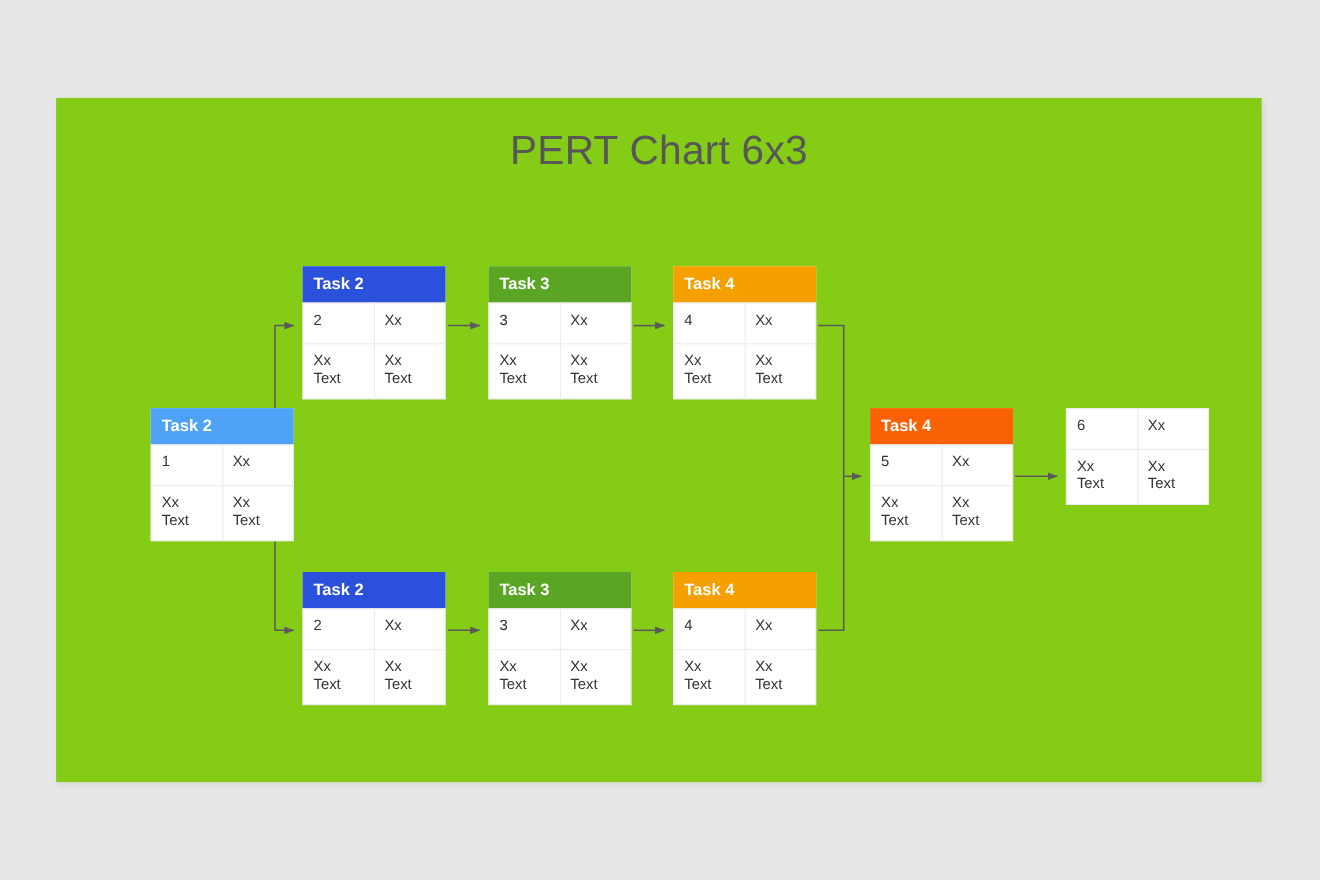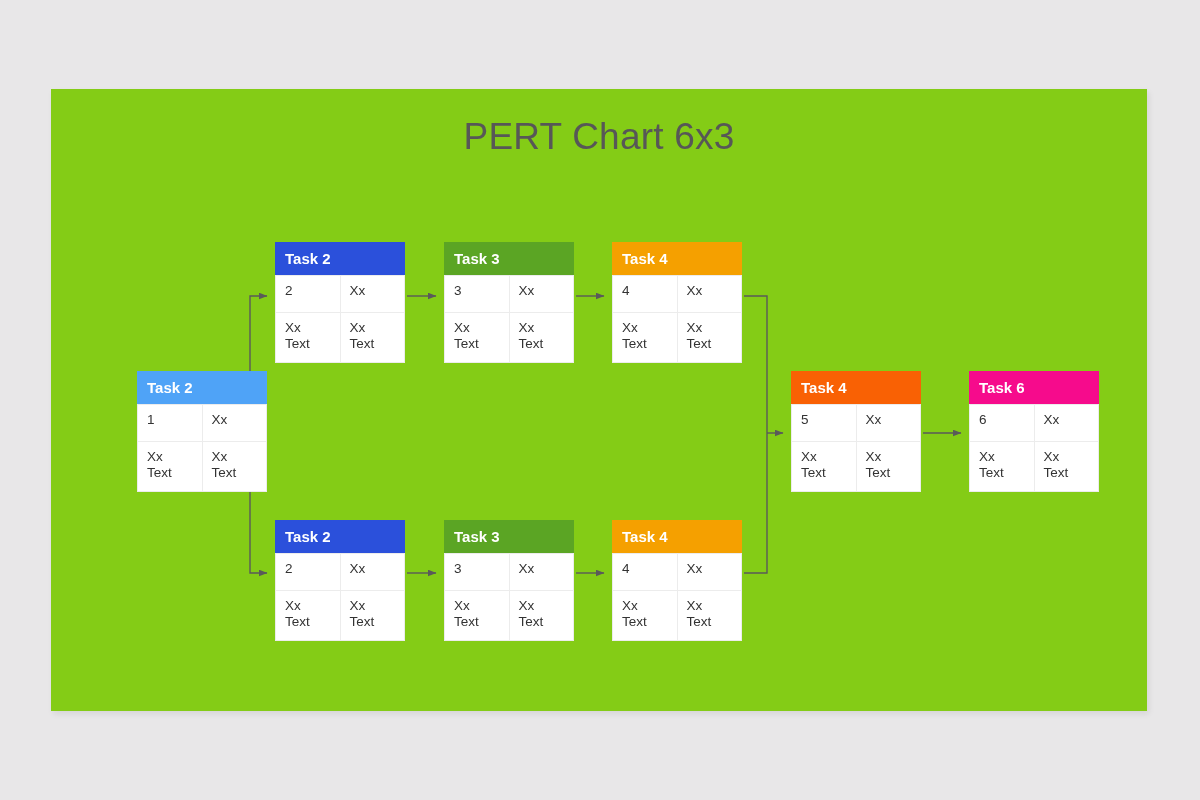--- a/index.html
+++ b/index.html
@@ -272,21 +272,20 @@
         <div class="card-row row-tall">
           <div class="card-cell">Xx
 Text</div>
           <div class="card-cell">Xx
 Text</div>
         </div>
       </div>
     </div>
 
     <div class="card" style="left:918px; top:282px;">
-      <div class="card-header" style="background-color: rgb(246, 11, 140);">Task 6</div>
       <div class="card-body">
         <div class="card-row row-short">
           <div class="card-cell">6</div>
           <div class="card-cell">Xx</div>
         </div>
         <div class="card-row row-tall">
           <div class="card-cell">Xx
 Text</div>
           <div class="card-cell">Xx
 Text</div>

